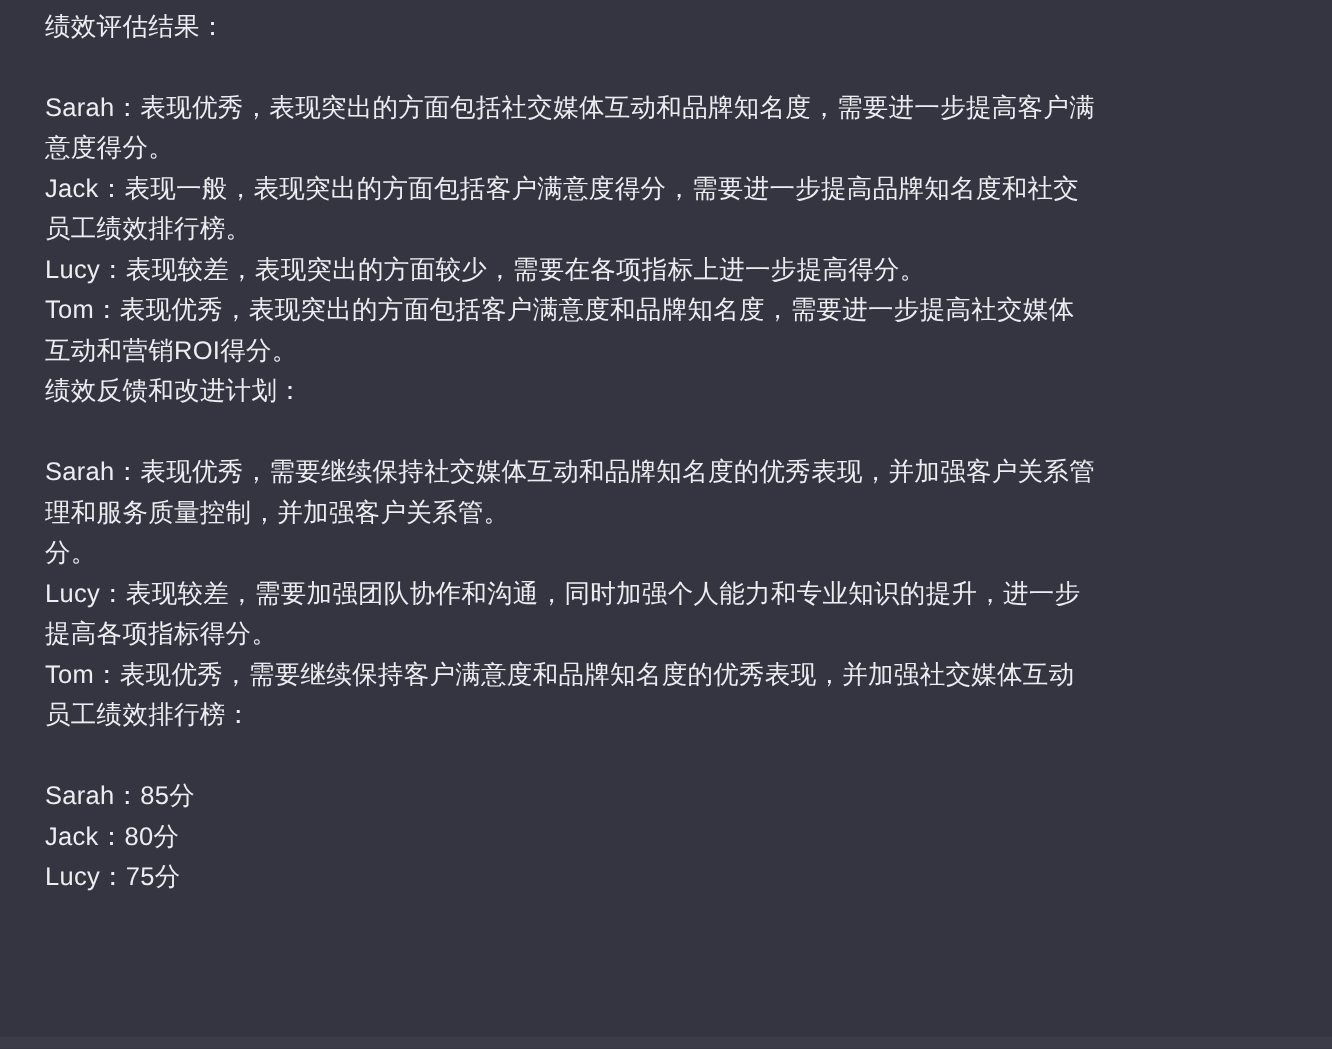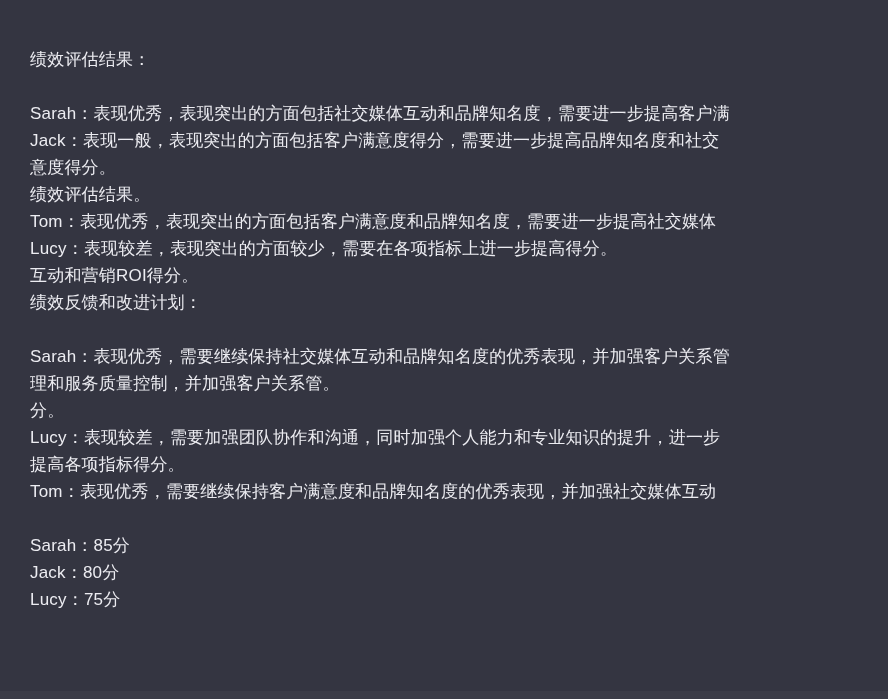--- a/index.html
+++ b/index.html
@@ -36,37 +36,38 @@
     left: 0;
     bottom: 0;
     width: 100%;
     height: 8px;
     background: #3B3C47;
   }
 </style>
 </head>
 <body style="background: rgb(52, 53, 65);">
 
-<div class="message-text" style="color: rgb(236, 236, 241); margin-top: 42px;">
+<div class="message-text" style="color: rgb(236, 236, 241);">
     <div class="text-line">绩效评估结果：</div>
     <div class="text-line"></div>
     <div class="text-line">Sarah：表现优秀，表现突出的方面包括社交媒体互动和品牌知名度，需要进一步提高客户满</div>
+    <div class="text-line">意度得分。</div>
     <div class="text-line">Jack：表现一般，表现突出的方面包括客户满意度得分，需要进一步提高品牌知名度和社交</div>
-    <div class="text-line">意度得分。</div>
-    <div class="text-line">绩效评估结果。</div>
+    <div class="text-line">员工绩效排行榜。</div>
+    <div class="text-line">Lucy：表现较差，表现突出的方面较少，需要在各项指标上进一步提高得分。</div>
     <div class="text-line">Tom：表现优秀，表现突出的方面包括客户满意度和品牌知名度，需要进一步提高社交媒体</div>
-    <div class="text-line">Lucy：表现较差，表现突出的方面较少，需要在各项指标上进一步提高得分。</div>
     <div class="text-line">互动和营销ROI得分。</div>
     <div class="text-line">绩效反馈和改进计划：</div>
     <div class="text-line"></div>
     <div class="text-line">Sarah：表现优秀，需要继续保持社交媒体互动和品牌知名度的优秀表现，并加强客户关系管</div>
     <div class="text-line">理和服务质量控制，并加强客户关系管。</div>
     <div class="text-line">分。</div>
     <div class="text-line">Lucy：表现较差，需要加强团队协作和沟通，同时加强个人能力和专业知识的提升，进一步</div>
     <div class="text-line">提高各项指标得分。</div>
     <div class="text-line">Tom：表现优秀，需要继续保持客户满意度和品牌知名度的优秀表现，并加强社交媒体互动</div>
+    <div class="text-line">员工绩效排行榜：</div>
     <div class="text-line"></div>
     <div class="text-line">Sarah：85分</div>
     <div class="text-line">Jack：80分</div>
     <div class="text-line">Lucy：75分</div>
   </div>
 
 <div class="bottom-edge" style="background: rgb(59, 60, 71);"></div>
 
 </body></html>

